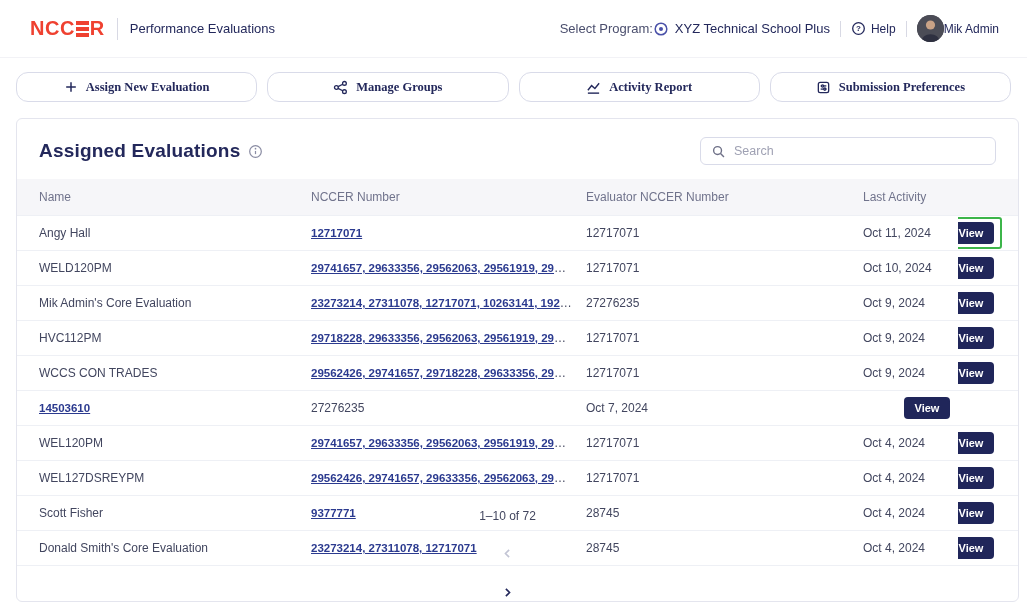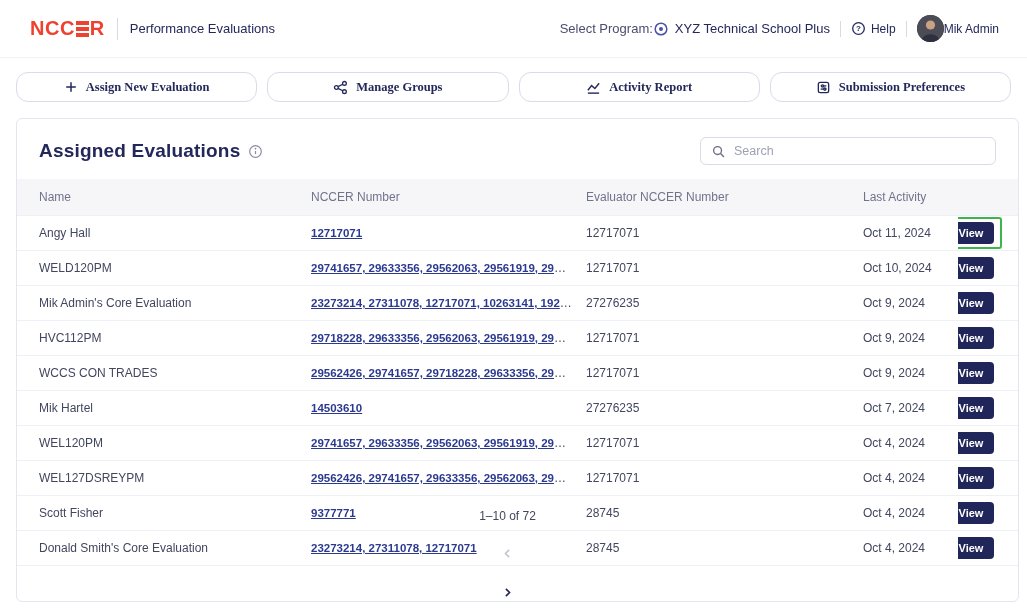--- a/index.html
+++ b/index.html
@@ -240,21 +240,20 @@
     <div class="cell"><a href="#" class="nccer-link">29562426, 29741657, 29718228, 29633356, 29562063, 29...</a></div>
     <div class="cell">12717071</div>
     <div class="cell">Oct 9, 2024</div>
     <div class="cell view-cell">
         <span class="view-wrap">
           <button class="view-btn">View</button>
         </span>
       </div>
   </div>
   <div class="trow">
-    <div class="cell">Mik Hartel</div>
     <div class="cell"><a href="#" class="nccer-link">14503610</a></div>
     <div class="cell">27276235</div>
     <div class="cell">Oct 7, 2024</div>
     <div class="cell view-cell">
         <span class="view-wrap">
           <button class="view-btn">View</button>
         </span>
       </div>
   </div>
   <div class="trow">

